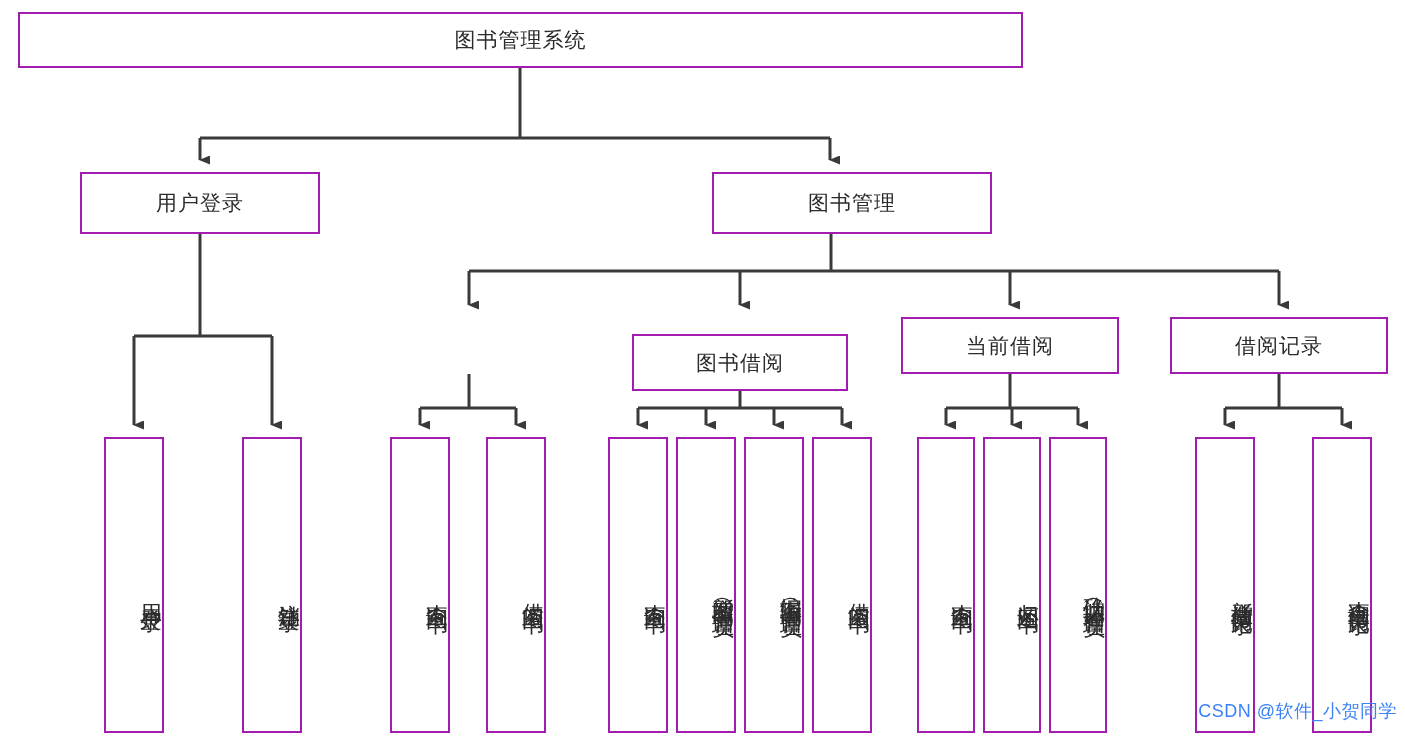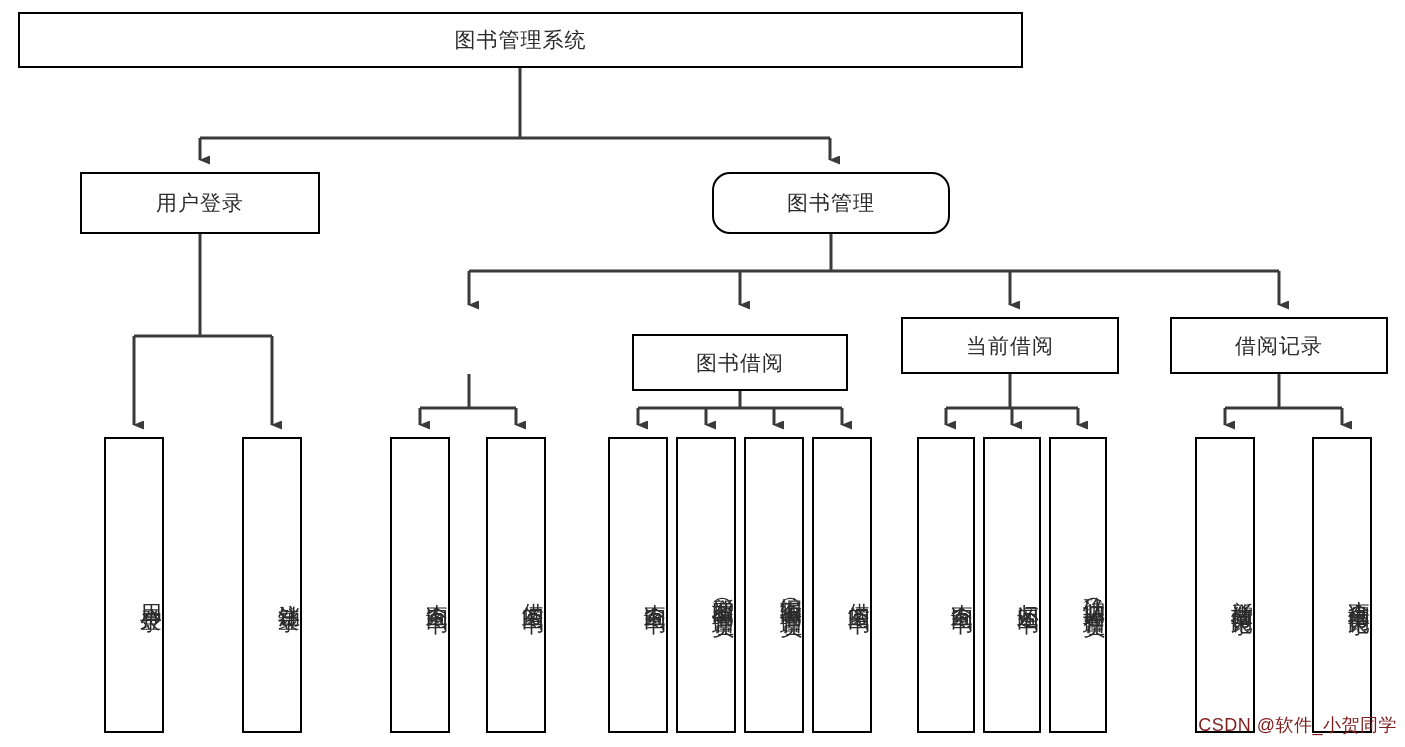--- a/index.html
+++ b/index.html
@@ -13,21 +13,21 @@
   #canvas {
     position: relative;
     width: 1405px;
     height: 747px;
     background: #ffffff;
     overflow: hidden;
   }
   .node {
     position: absolute;
     box-sizing: border-box;
-    border: 2px solid #000000;
+    border: 2px solid #a21caf;
     background: #ffffff;
     display: flex;
     align-items: center;
     justify-content: center;
     color: #2b2b2b;
   }
   .node.horizontal {
     font-size: 21px;
     letter-spacing: 1px;
   }
@@ -54,23 +54,23 @@
     position: absolute;
     left: 0;
     top: 0;
     width: 1405px;
     height: 747px;
     pointer-events: none;
   }
   .watermark {
     position: absolute;
     right: 8px;
-    bottom: 10px;
+    bottom: 24px;
     font-size: 18px;
-    color: #7f1d1d;
+    color: #3b82f6;
     white-space: nowrap;
     letter-spacing: 0.5px;
   }
 </style>
 </head>
 <body>
 
 <div id="canvas">
 
   <svg class="links" viewBox="0 0 1405 747">
@@ -123,21 +123,21 @@
     </g>
   </svg>
 
   <div class="node horizontal root-node" style="left:18px; top:12px; width:1005px; height:56px;">
     <span>图书管理系统</span>
   </div>
 
   <div class="node horizontal" style="left:80px; top:172px; width:240px; height:62px;">
     <span>用户登录</span>
   </div>
-  <div class="node horizontal" style="left:712px; top:172px; width:238px; height:62px;border-radius:18px;">
+  <div class="node horizontal" style="left:712px; top:172px; width:280px; height:62px;">
     <span>图书管理</span>
   </div>
 
   <div class="node horizontal" style="left:632px; top:317px; width:216px; height:57px;margin-top:17px;">
     <span>图书借阅</span>
   </div>
   <div class="node horizontal" style="left:1170px; top:317px; width:218px; height:57px;">
     <span>借阅记录</span>
   </div>
   <div class="node horizontal" style="left:901px; top:317px; width:218px; height:57px;">

